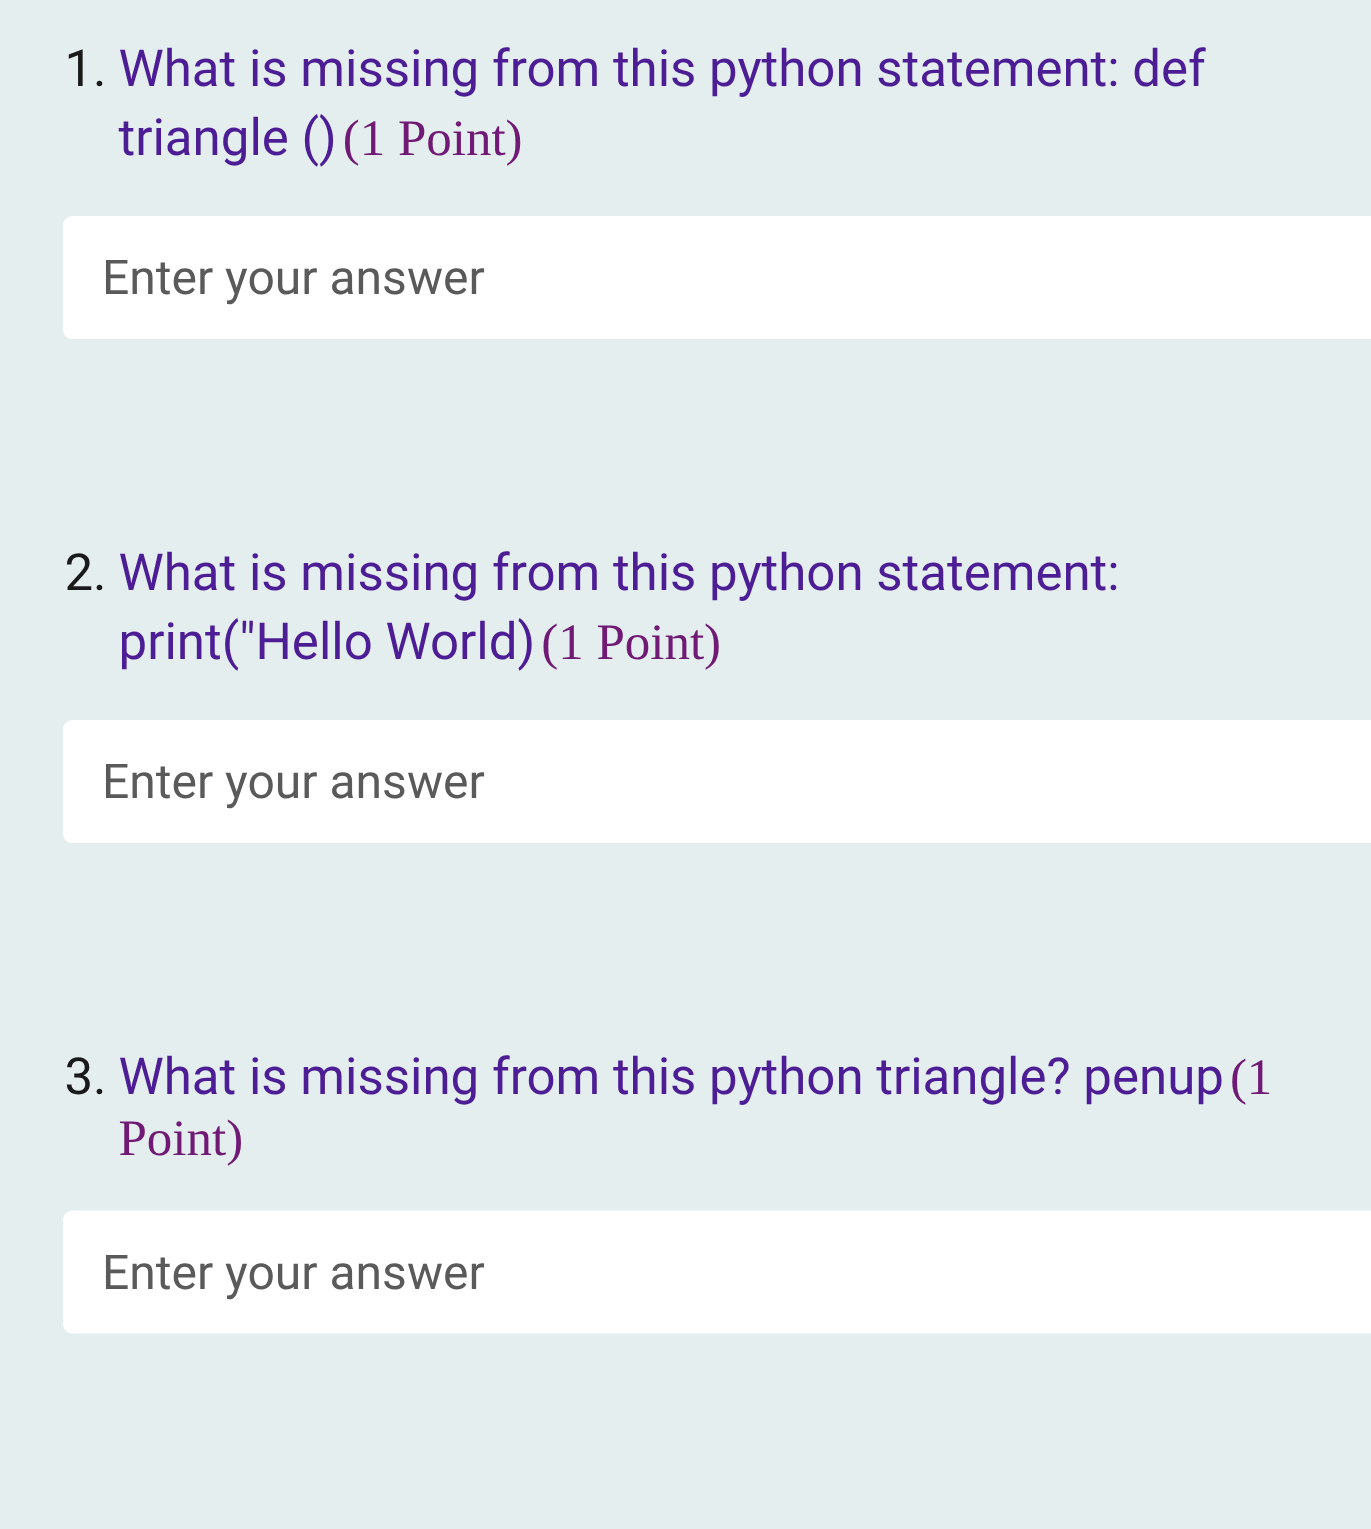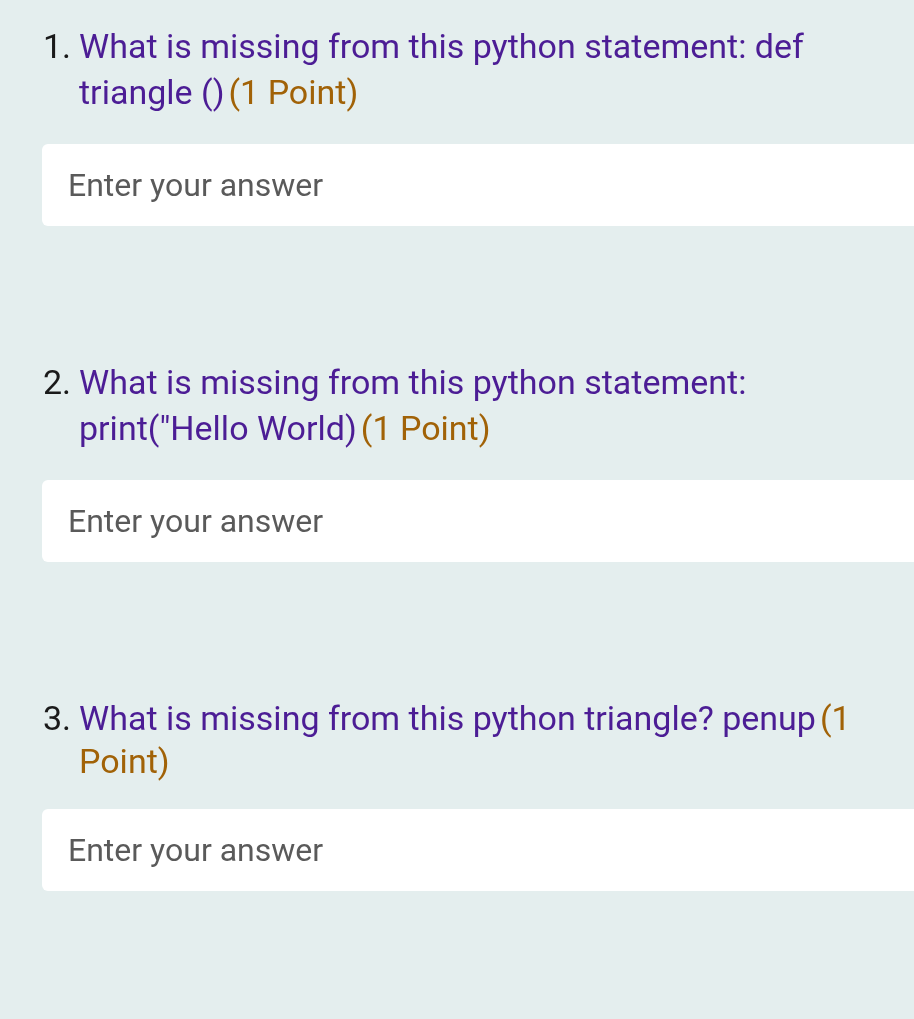--- a/index.html
+++ b/index.html
@@ -32,21 +32,22 @@
     .question-text-wrap {
       flex: 1;
     }
     .question-text {
       font-size: 34px;
       color: #4c1d95;
       line-height: 1.35;
     }
     .points-label {
       font-size: 34px;
-      color: #a16207;
+      color: #701a75;
+      font-family: Liberation Serif, serif;
     }
     .answer-input {
       margin-top: 28px;
       margin-left: 12px;
       width: 100%;
       border: none;
       background: #ffffff;
       border-radius: 6px;
       padding: 22px 26px;
       font-size: 32px;

